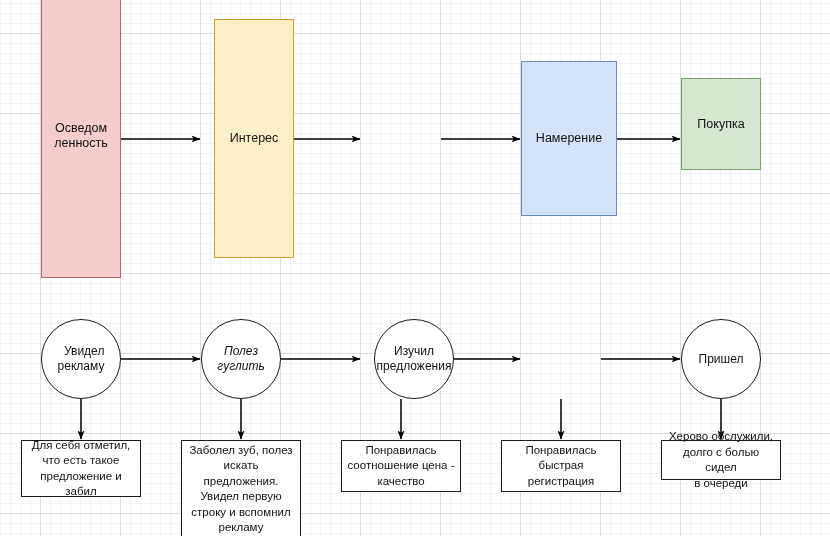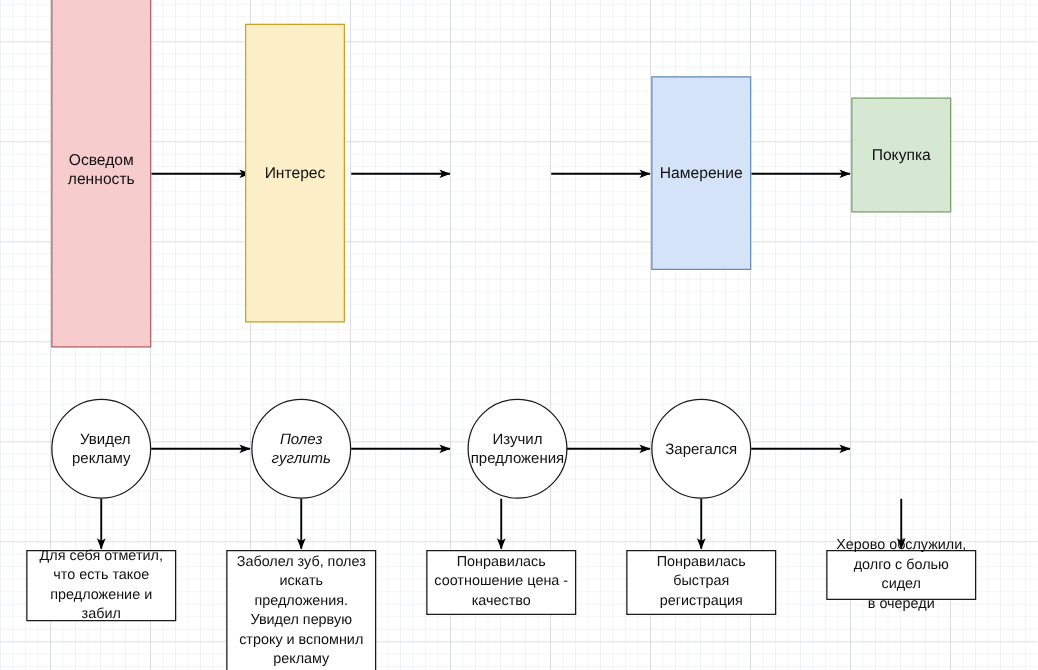--- a/index.html
+++ b/index.html
@@ -105,44 +105,44 @@
         <line x1="401" y1="399" x2="401" y2="439" stroke="#000000" stroke-width="1.5" marker-end="url(#arrowhead)"></line>
         <line x1="561" y1="399" x2="561" y2="439" stroke="#000000" stroke-width="1.5" marker-end="url(#arrowhead)"></line>
         <line x1="721" y1="399" x2="721" y2="439" stroke="#000000" stroke-width="1.5" marker-end="url(#arrowhead)"></line>
       </g>
   </svg>
 
   <div class="stage-box" style="left: 41px; top: -6px; width: 80px; height: 284px; background: rgb(247, 204, 204); border-color: rgb(181, 100, 106);">
     <span class="stage-label">Осведом
 ленность</span>
   </div>
-  <div class="stage-box" style="left: 196px; top: 19px; width: 80px; height: 239px; background: rgb(252, 239, 199); border-color: rgb(201, 162, 39); align-items: center;">
+  <div class="stage-box" style="left: 214px; top: 19px; width: 80px; height: 239px; background: rgb(252, 239, 199); border-color: rgb(201, 162, 39); align-items: center;">
     <span class="stage-label">Интерес</span>
   </div>
-  <div class="stage-box" style="left: 521px; top: 61px; width: 80px; height: 155px; background: rgb(212, 227, 247); border-color: rgb(107, 140, 181);">
+  <div class="stage-box" style="left: 521px; top: 61px; width: 96px; height: 155px; background: rgb(212, 227, 247); border-color: rgb(107, 140, 181);">
     <span class="stage-label">Намерение</span>
   </div>
   <div class="stage-box" style="left: 681px; top: 78px; width: 80px; height: 92px; background: rgb(214, 232, 210); border-color: rgb(123, 163, 111);">
     <span class="stage-label">Покупка</span>
   </div>
 
   <div class="circle-node" style="left: 41px; top: 319px; width: 80px; height: 80px; text-align: right;">
     <span class="circle-label">Увидел
 рекламу</span>
   </div>
   <div class="circle-node" style="left: 201px; top: 319px; width: 80px; height: 80px; font-style: italic;">
     <span class="circle-label">Полез
 гуглить</span>
   </div>
   <div class="circle-node" style="left: 374px; top: 319px; width: 80px; height: 80px;">
     <span class="circle-label">Изучил
 предложения</span>
   </div>
-  <div class="circle-node" style="left: 521px; top: 319px; width: 80px; height: 80px;">
-    <span class="circle-label">Зарегался</span>
+  <div class="circle-node" style="left: 681px; top: 319px; width: 80px; height: 80px;">
+    <span class="circle-label">Пришел</span>
   </div>
 
   <div class="note-box" style="left: 21px; top: 440px; width: 120px; height: 57px;">
     <span class="note-label">Для себя отметил,
 что есть такое
 предложение и
 забил</span>
   </div>
   <div class="note-box" style="left: 181px; top: 440px; width: 120px; height: 98px;">
     <span class="note-label">Заболел зуб, полез

